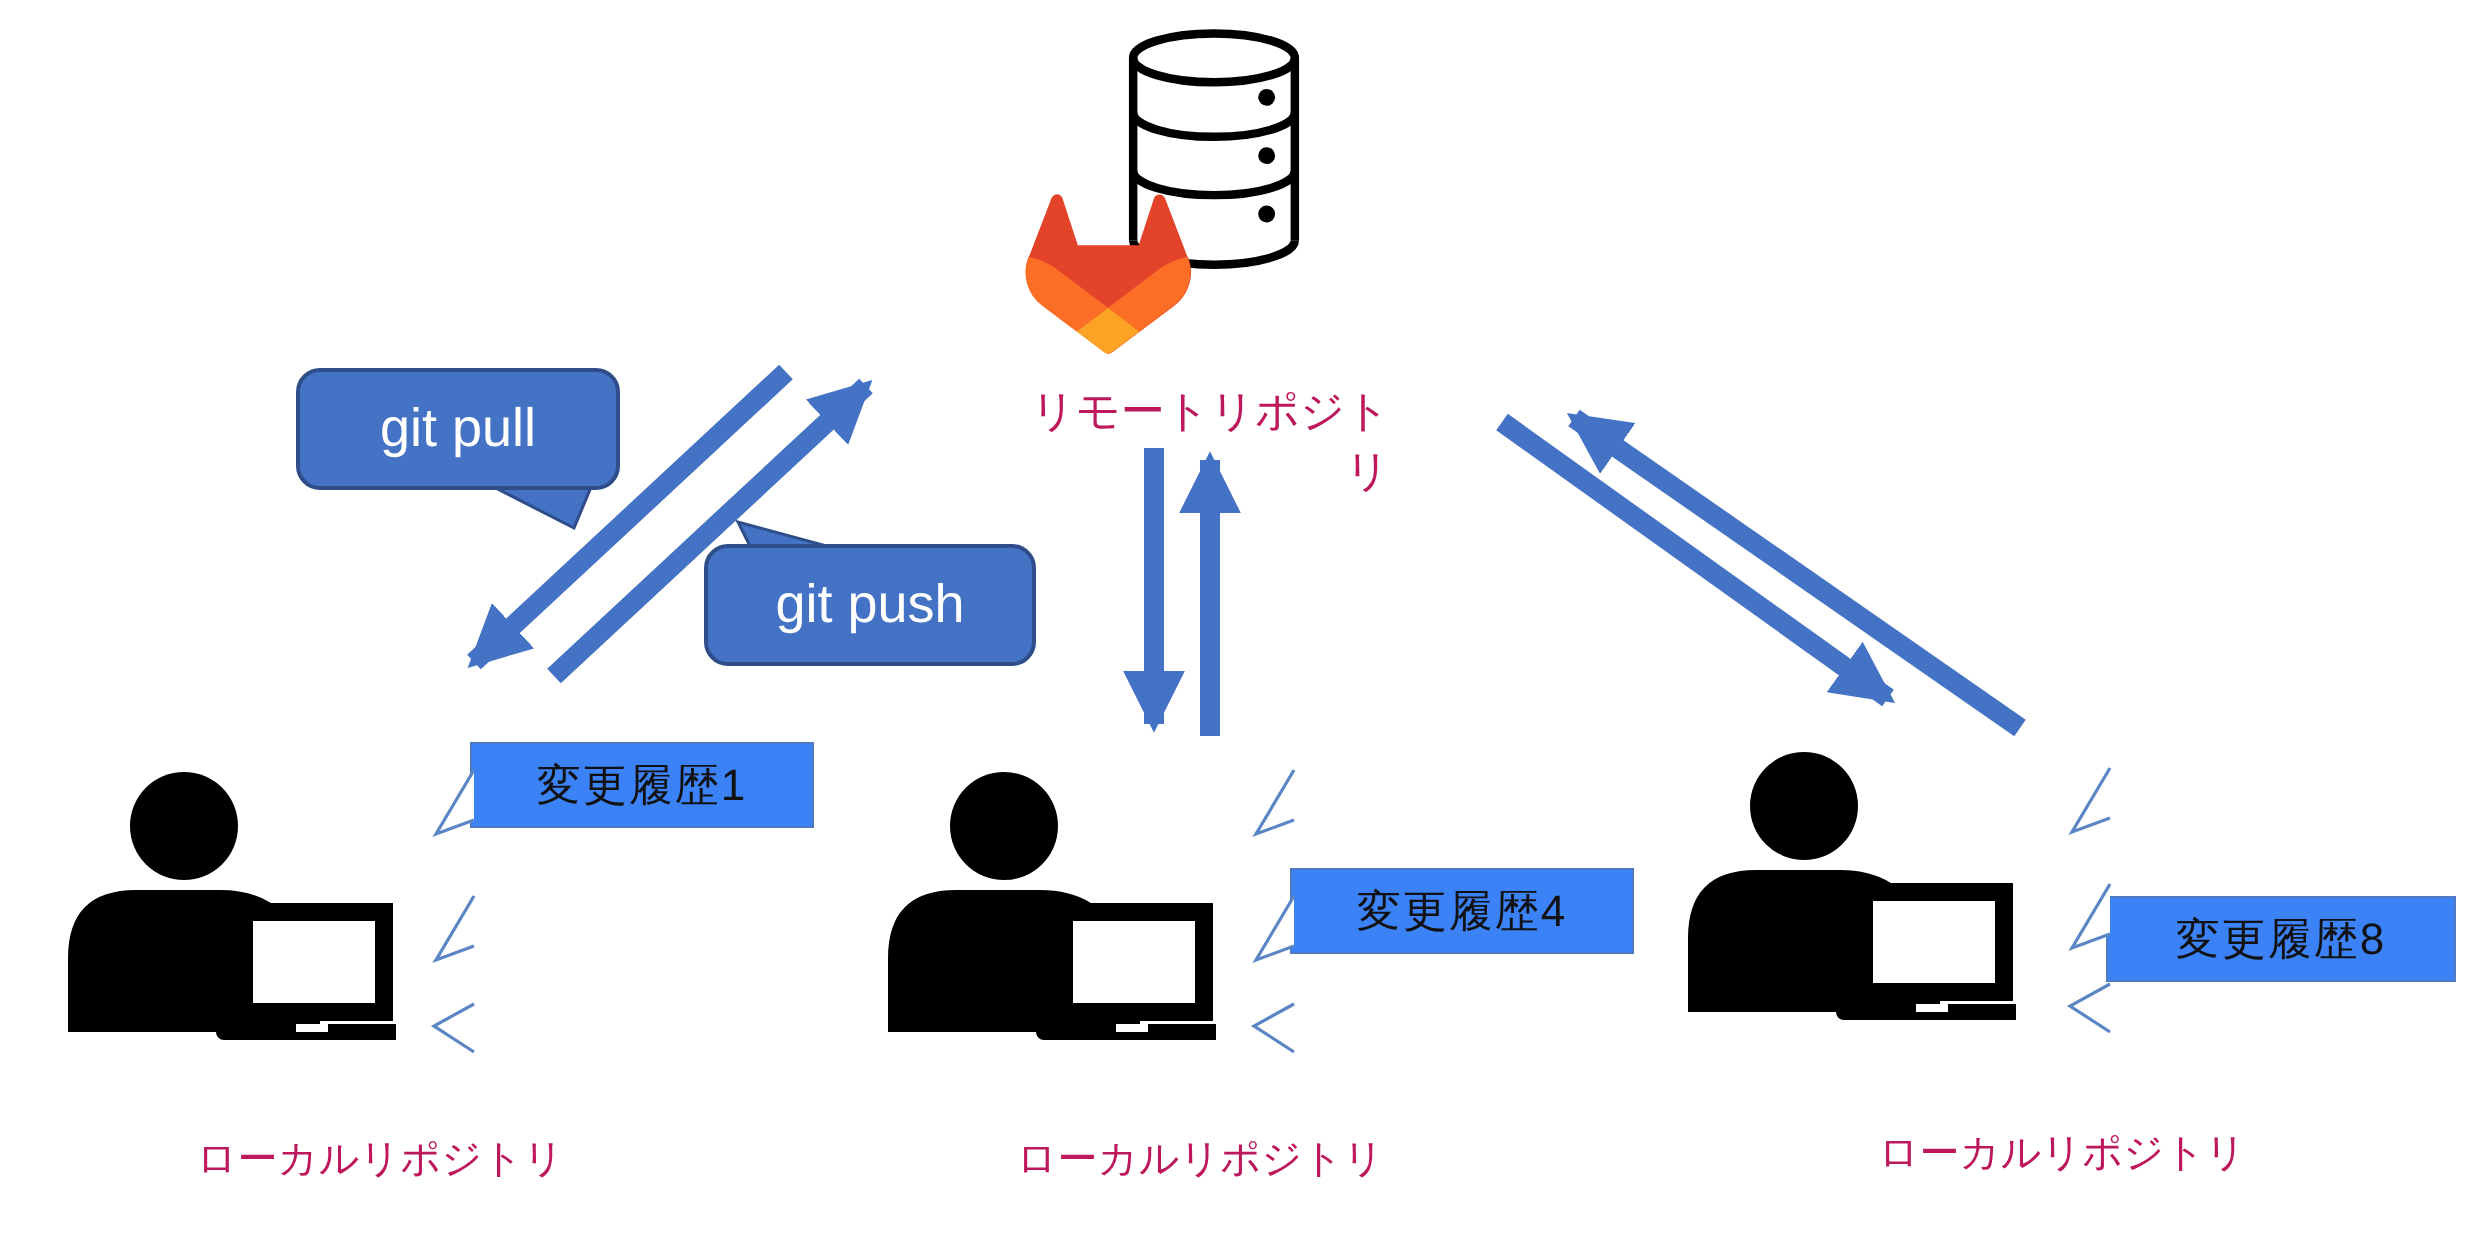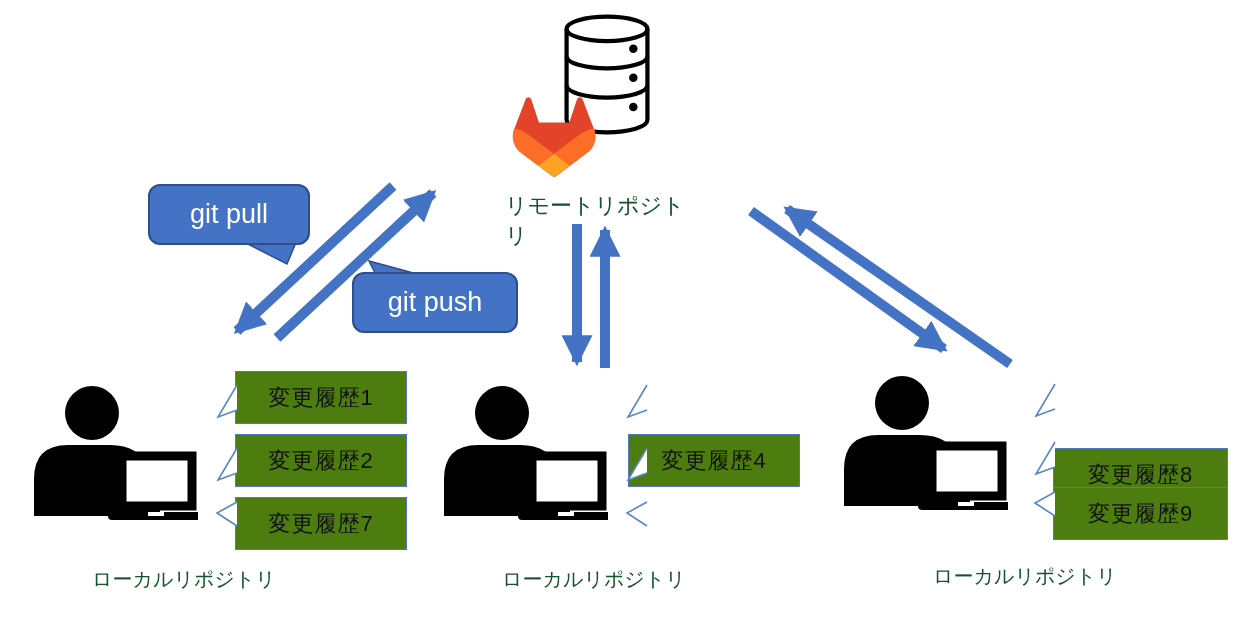--- a/index.html
+++ b/index.html
@@ -4,32 +4,32 @@
 <style>
   html,body{margin:0;padding:0;background:#ffffff;}
   .canvas{
     position:relative;width:1236px;height:628px;background:#ffffff;overflow:hidden;
     font-family:"Liberation Sans","DejaVu Sans",sans-serif;color:#111;
   }
   .layer{position:absolute;left:0;top:0;}
   .overlay{z-index:20;pointer-events:none;}
   .icon-svg{position:absolute;z-index:5;}
   .callout{
-    position:absolute;z-index:10;width:172px;height:53px;background:#4d7c0f;
+    position:absolute;z-index:10;width:172px;height:43px;background:#3b82f6;
     border:1.6px solid #4f79c0;display:flex;align-items:center;justify-content:center;
     font-size:22px;letter-spacing:1px;box-sizing:border-box;
   }
   .callout.right{width:175px;}
   .bubble{
     position:absolute;z-index:30;background:#4472C4;border:2px solid #2e4d8a;
     border-radius:12px;display:flex;align-items:center;justify-content:center;
     color:#ffffff;font-size:27px;box-sizing:border-box;
   }
   .repo-label{
-    position:absolute;z-index:10;width:190px;text-align:left;font-size:20px;color:#14532d;
+    position:absolute;z-index:10;width:190px;text-align:right;font-size:20px;color:#be185d;
   }
   .remote-label{top:191px;left:505px;font-size:22px;}
 </style>
 </head>
 <body>
 
 <div class="canvas">
 
   <svg width="0" height="0" style="position:absolute" aria-hidden="true">
     <defs>
@@ -73,27 +73,24 @@
     </svg>
   <svg class="icon-svg" style="left:838px;top:376px" width="170" height="134">
       <use href="#person-laptop"></use>
     </svg>
 
   <div class="repo-label" style="left:92px;top:566px">ローカルリポジトリ</div>
   <div class="repo-label" style="left:502px;top:566px">ローカルリポジトリ</div>
   <div class="repo-label" style="left:933px;top:563px">ローカルリポジトリ</div>
 
   <div class="callout" style="left:235px;top:371px">変更履歴1</div>
-  <div class="callout" style="left:235px;top:434px">変更履歴2</div>
-  <div class="callout" style="left:235px;top:497px">変更履歴7</div>
 
-  <div class="callout" style="left:628px;top:434px">変更履歴4</div>
+  <div class="callout" style="left:645px;top:434px">変更履歴4</div>
 
   <div class="callout right" style="left:1053px;top:448px">変更履歴8</div>
-  <div class="callout right" style="left:1053px;top:487px">変更履歴9</div>
 
   <svg class="layer overlay" width="1236" height="628" viewBox="0 0 1236 628">
     <defs>
       <marker id="ah" viewBox="0 0 10 10" refX="8.6" refY="5" markerWidth="3.1" markerHeight="3.1" orient="auto">
         <path d="M0,0 L10,5 L0,10 Z" fill="#4472C4"></path>
       </marker>
     </defs>
     <g stroke="#4472C4" stroke-width="10" fill="none">
       <path d="M393,186 L237,331" marker-end="url(#ah)"></path>
       <path d="M277,338 L433,193" marker-end="url(#ah)"></path>

